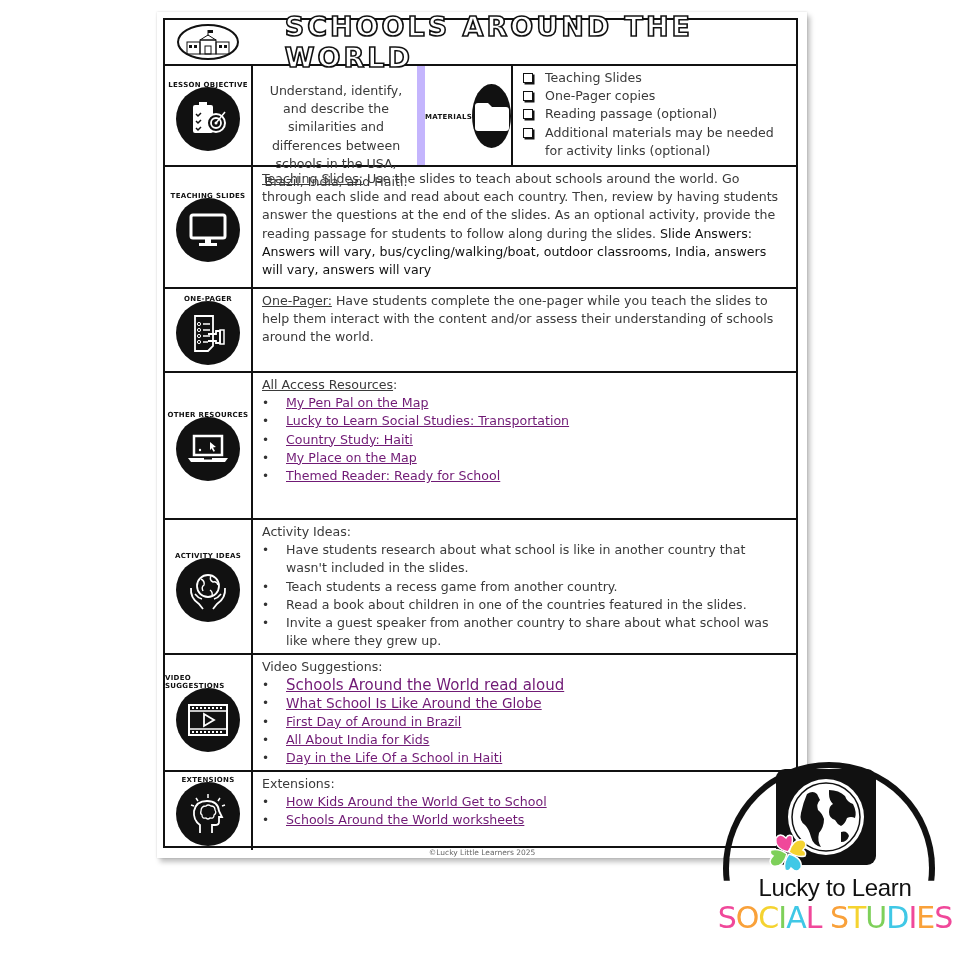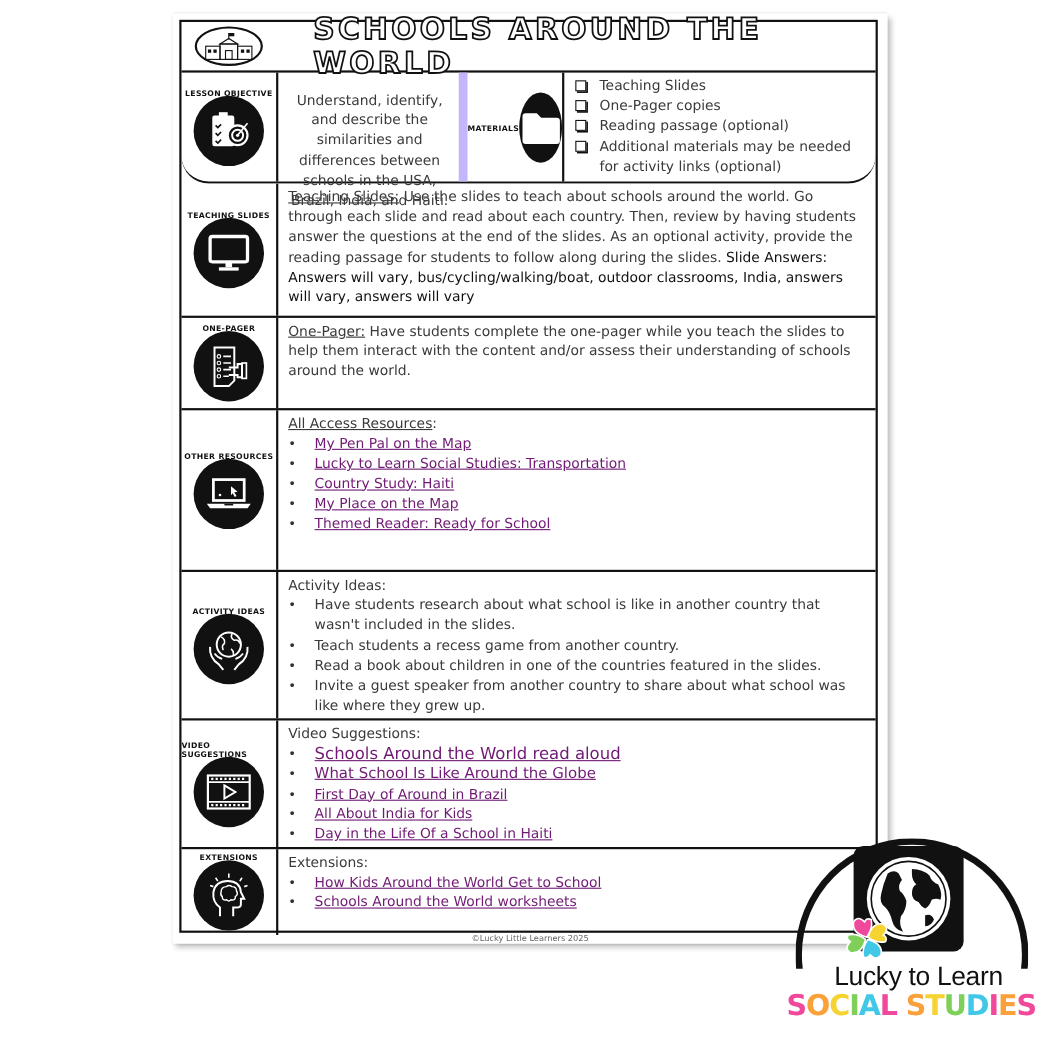--- a/index.html
+++ b/index.html
@@ -47,21 +47,21 @@
     }
     .heading { text-decoration: underline; }
     .strong { color: #111; }
     ul.bullets { list-style: none; }
     ul.bullets li { position: relative; padding-left: 24px; }
     ul.bullets li::before {
       content: "•"; position: absolute; left: 0; top: 0; color: #333; font-size: 12px;
     }
     a.link { color: #701a75; text-decoration: underline; }
 
-    .objective-row { top: 46px; height: 101px; border-radius: 25px; }
+    .objective-row { top: 46px; height: 101px; }
     .obj-text { position: absolute; left: 90px; top: 0; width: 170px; height: 100%;
       border-right: 8px solid #c4b5fd; padding: 16px 3px; font-size: 12.6px; line-height: 18.2px; text-align: center; }
     .mat-icon { position: absolute; left: 260px; top: 0; width: 88px; height: 100%;
       border-right: 2px solid #111; display: flex; flex-direction: row; align-items: center; justify-content: center; }
     .mat-list { position: absolute; left: 350px; top: 0; right: 0; padding: 3px 8px;
       font-size: 12.6px; line-height: 18.2px; }
     .mat-list li { list-style: none; position: relative; padding-left: 22px; }
     .checkbox { position: absolute; left: 0; top: 4px; width: 10px; height: 10px;
       border: 1.6px solid #111; background: #fff; box-shadow: 1.5px 1.5px 0 #111; }
 
@@ -77,22 +77,22 @@
 
     .logo { position: absolute; left: 715px; top: 752px; width: 240px; height: 190px; }
     .logo-arc { position: absolute; left: 8px; top: 10px; width: 212px; height: 212px;
       border: 6px solid #111; border-radius: 50%; border-bottom-color: transparent;
       border-left-color: #111; border-right-color: #111; clip-path: inset(0 0 44% 0); }
     .logo-square { position: absolute; left: 61px; top: 17px; width: 100px; height: 96px;
       background: #111; border-radius: 9px; display: flex; align-items: center; justify-content: center; }
     .logo-clover { position: absolute; left: 50px; top: 78px; width: 46px; height: 46px; }
     .logo-line1 { position: absolute; left: 0; top: 122px; width: 240px; text-align: center;
       font-family: Liberation Sans, sans-serif; font-size: 24px; color: #111; letter-spacing: -0.3px; }
-    .logo-line2 { position: absolute; left: 0; top: 148px; width: 240px; text-align: left;
-      font-family: "DejaVu Sans", sans-serif; font-weight: bold; font-size: 26px; letter-spacing: -1px; }
+    .logo-line2 { position: absolute; left: 0; top: 148px; width: 240px; text-align: center;
+      font-family: "DejaVu Sans", sans-serif; font-weight: normal; font-size: 30px; letter-spacing: -1px; }
   </style>
 </head>
 <body>
 
 <div class="page">
   <div class="sheet">
 
     <div class="row title-row">
       <div class="school-badge">
         <svg width="46" height="26" viewBox="0 0 46 26">

